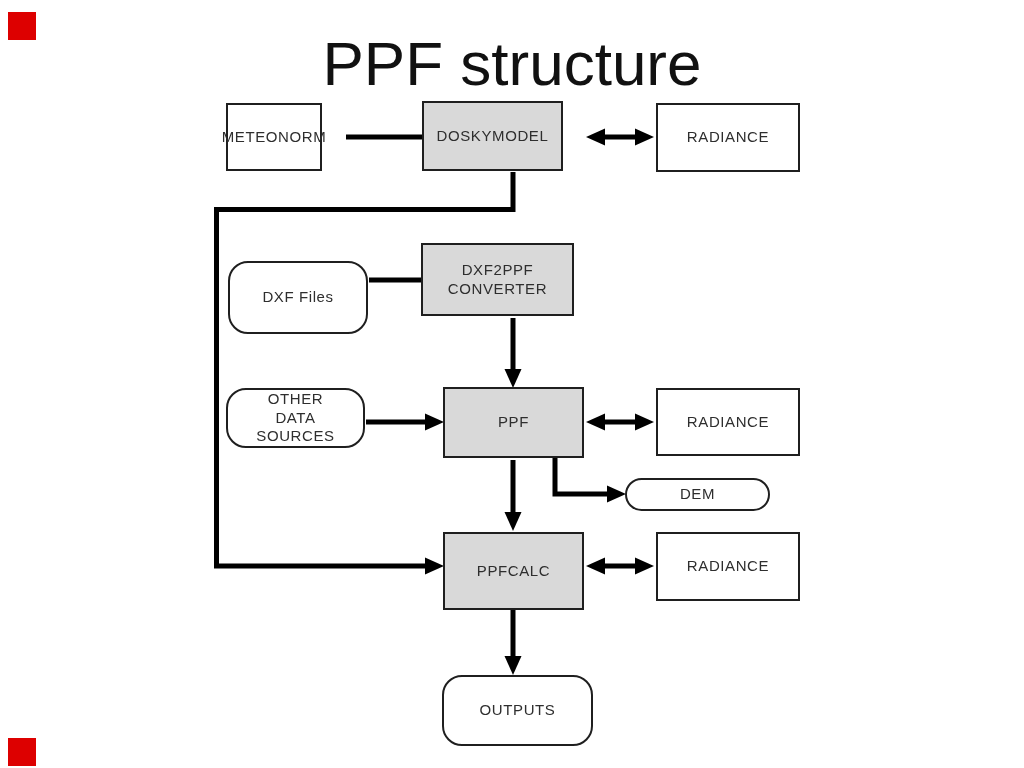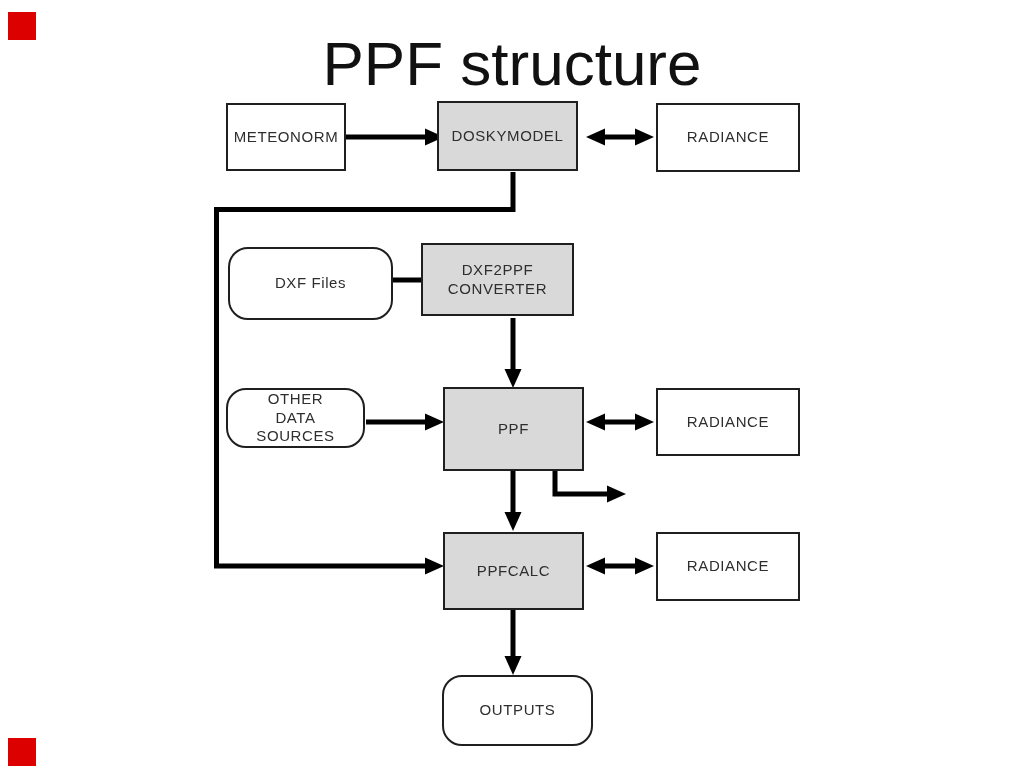--- a/index.html
+++ b/index.html
@@ -30,27 +30,27 @@
     position:absolute;box-sizing:border-box;
     border:2px solid #1f1f1f;background:#ffffff;
     display:flex;align-items:center;justify-content:center;
     text-align:center;font-size:15px;line-height:1.25;
     color:#2e2e2e;letter-spacing:0.6px;white-space:pre-line;
   }
   .node.gray{background:var(--box-gray,#d9d9d9);}
   .node.rounded{border-radius:20px;}
   .node.pill{border-radius:17px;}
   
-  #n-meteonorm   {left:226px;top:103px;width:120px;height:68px;}
-  #n-doskymodel  {left:437px;top:101px;width:141px;height:70px;}
+  #n-meteonorm   {left:226px;top:103px;width:96px;height:68px;}
+  #n-doskymodel  {left:422px;top:101px;width:141px;height:70px;}
   #n-radiance-top{left:656px;top:103px;width:144px;height:69px;}
-  #n-dxf-files   {left:228px;top:247px;width:165px;height:73px;}
+  #n-dxf-files   {left:228px;top:261px;width:140px;height:73px;}
   #n-dxf2ppf     {left:421px;top:243px;width:153px;height:73px;}
   #n-other       {left:226px;top:388px;width:139px;height:60px;}
-  #n-ppf         {left:443px;top:387px;width:141px;height:84px;}
+  #n-ppf         {left:443px;top:387px;width:141px;height:71px;}
   #n-radiance-mid{left:656px;top:388px;width:144px;height:68px;}
   #n-dem         {left:625px;top:478px;width:145px;height:33px;}
   #n-ppfcalc     {left:443px;top:532px;width:141px;height:78px;}
   #n-radiance-bot{left:656px;top:532px;width:144px;height:69px;}
   #n-outputs     {left:442px;top:675px;width:151px;height:71px;}
 </style>
 </head>
 <body>
 
 <div class="slide">
@@ -141,20 +141,23 @@
     <span>OTHER
 DATA
 SOURCES</span>
   </div>
   <div class="node gray" id="n-ppf">
     <span>PPF</span>
   </div>
   <div class="node" id="n-radiance-mid">
     <span>RADIANCE</span>
   </div>
+  <div class="node pill" id="n-dem">
+    <span>DEM</span>
+  </div>
   <div class="node gray" id="n-ppfcalc">
     <span>PPFCALC</span>
   </div>
   <div class="node" id="n-radiance-bot">
     <span>RADIANCE</span>
   </div>
   <div class="node rounded" id="n-outputs">
     <span>OUTPUTS</span>
   </div>
 

